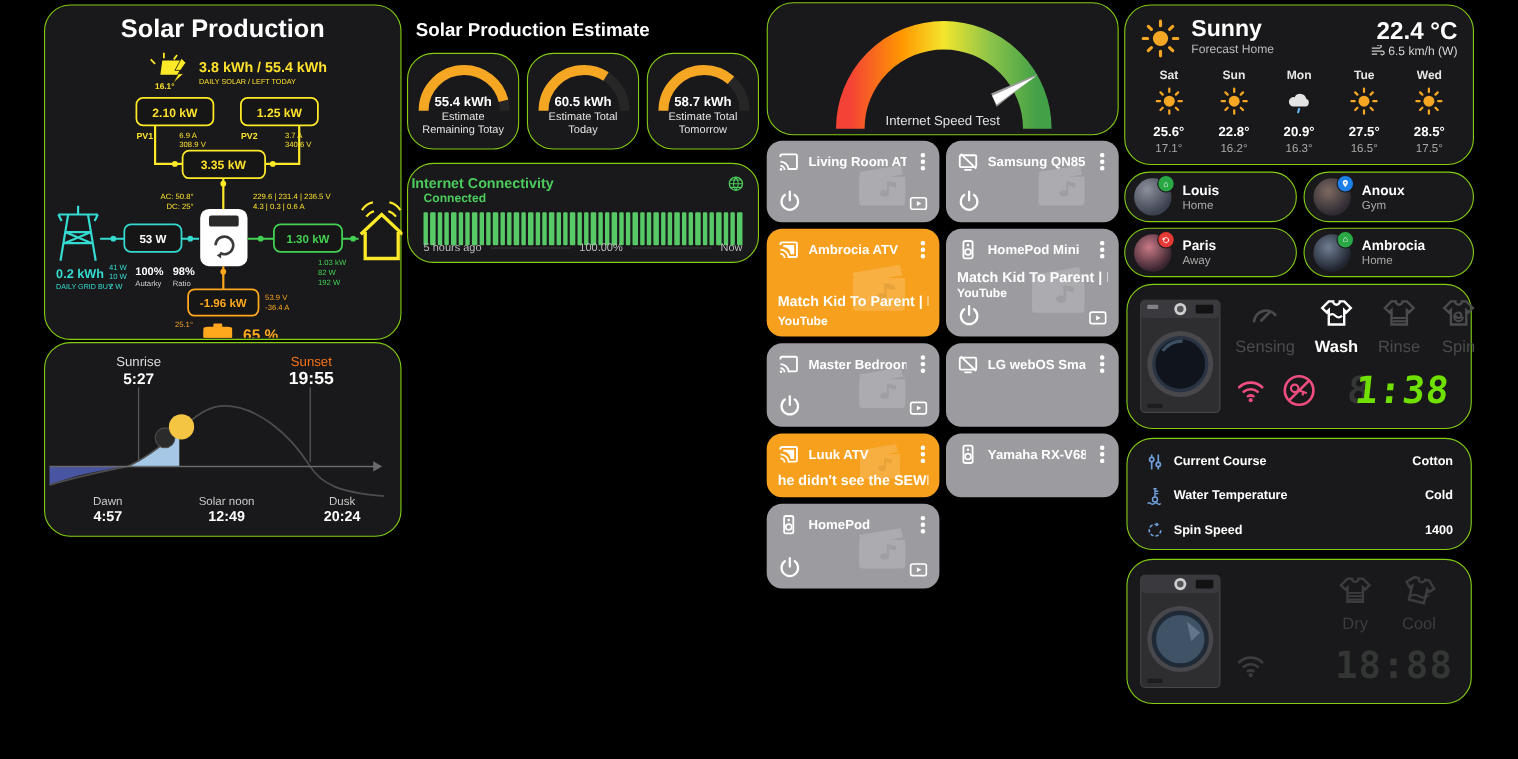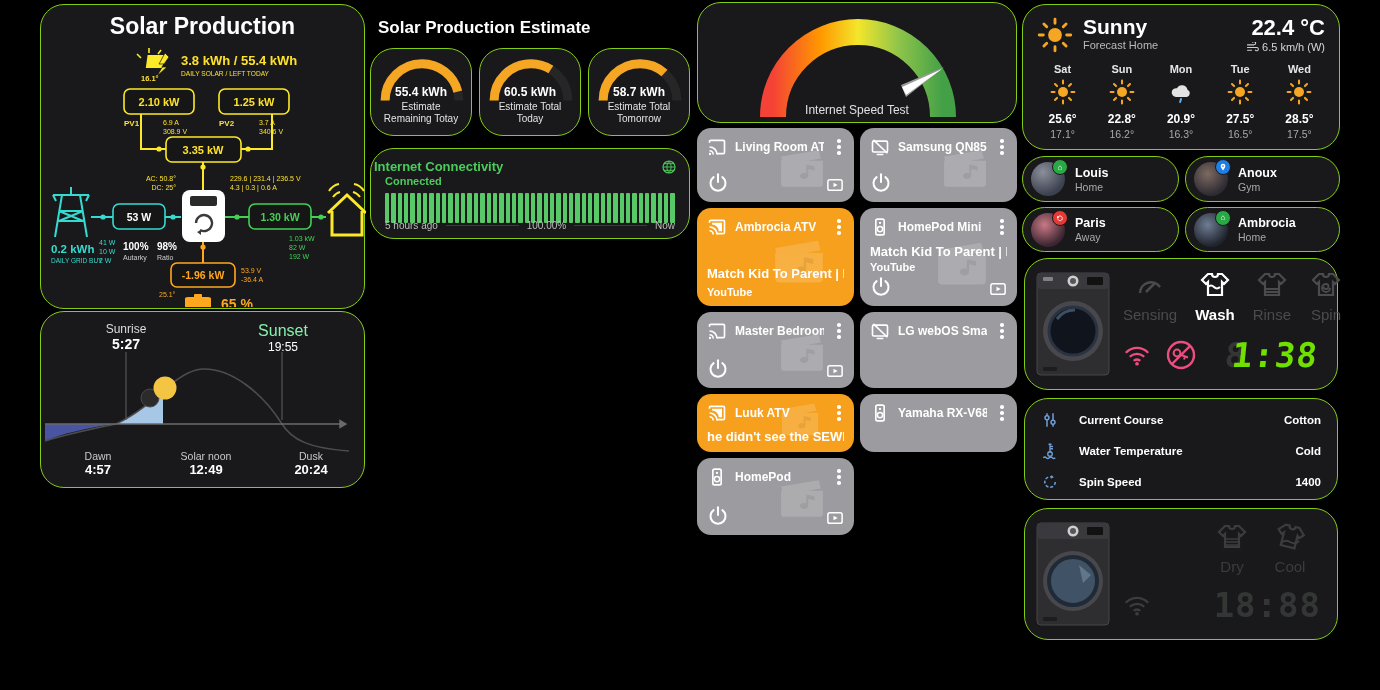--- a/index.html
+++ b/index.html
@@ -70,21 +70,21 @@
   
   .stagebar{position:absolute;display:flex;gap:18px}
   .stage-it{text-align:center}
   .stage-it .sic{width:34px;height:30px;margin:0 auto}
   .stage-lab{font-size:15px;margin-top:1px;color:#4b4b4d}
   .stage-on .stage-lab{color:#fff;font-weight:bold}
   .seg{font-family:"DejaVu Sans Mono",monospace;font-weight:bold;font-style:normal;
     transform:skewX(-6deg);letter-spacing:1px}
   .seg-green{color:#6fe000}
   .seg-ghost{color:#333634}
-  .set-row{display:flex;align-items:center;gap:20px;padding:0 16px;height:31px}
+  .set-row{display:flex;align-items:center;gap:8px;padding:0 16px;height:31px}
   .set-ic{width:18px;height:18px;color:#6f9fd8;flex:none}
   .set-lab{font-size:11.5px;font-weight:bold;flex:1}
   .set-val{font-size:11.5px;font-weight:bold}
 </style>
 </head>
 <body>
 
 <svg width="0" height="0" style="position:absolute">
   <defs>
     <symbol id="i-cast" viewBox="0 0 24 24">
@@ -246,22 +246,22 @@
       <path d="M4,112 H305 M305,112 l-6,-3.5 v7 Z" stroke="#6a6a6a" stroke-width="1.4" fill="#6a6a6a"></path>
       <path d="M85,40 V108 M241,40 V108" stroke="#555" stroke-width="1.2"></path>
       <circle cx="109" cy="86" r="9" fill="#2b2b2b" stroke="#4a4a4a" stroke-width="1"></circle>
       <circle cx="124" cy="76" r="11.5" fill="#f4c542"></circle>
     </svg>
     <div class="abs ctr" style="left:50px;top:10px;width:70px">
       <div style="font-size:12px;color:#dcdcdc">Sunrise</div>
       <div style="font-size:14px;font-weight:bold">5:27</div>
     </div>
     <div class="abs ctr" style="left:207px;top:10px;width:70px">
-      <div style="font-size:16px;color:#86efac">Sunset</div>
-      <div style="font-size:12px;font-weight:normal">19:55</div>
+      <div style="font-size:12px;color:#f97316">Sunset</div>
+      <div style="font-size:16px;font-weight:bold">19:55</div>
     </div>
     <div class="abs ctr" style="left:22px;top:138px;width:70px">
       <div style="font-size:10.5px;color:#c9c9c9">Dawn</div>
       <div style="font-size:13px;font-weight:bold">4:57</div>
     </div>
     <div class="abs ctr" style="left:125px;top:138px;width:80px">
       <div style="font-size:10.5px;color:#c9c9c9">Solar noon</div>
       <div style="font-size:13px;font-weight:bold">12:49</div>
     </div>
     <div class="abs ctr" style="left:235px;top:138px;width:70px">

